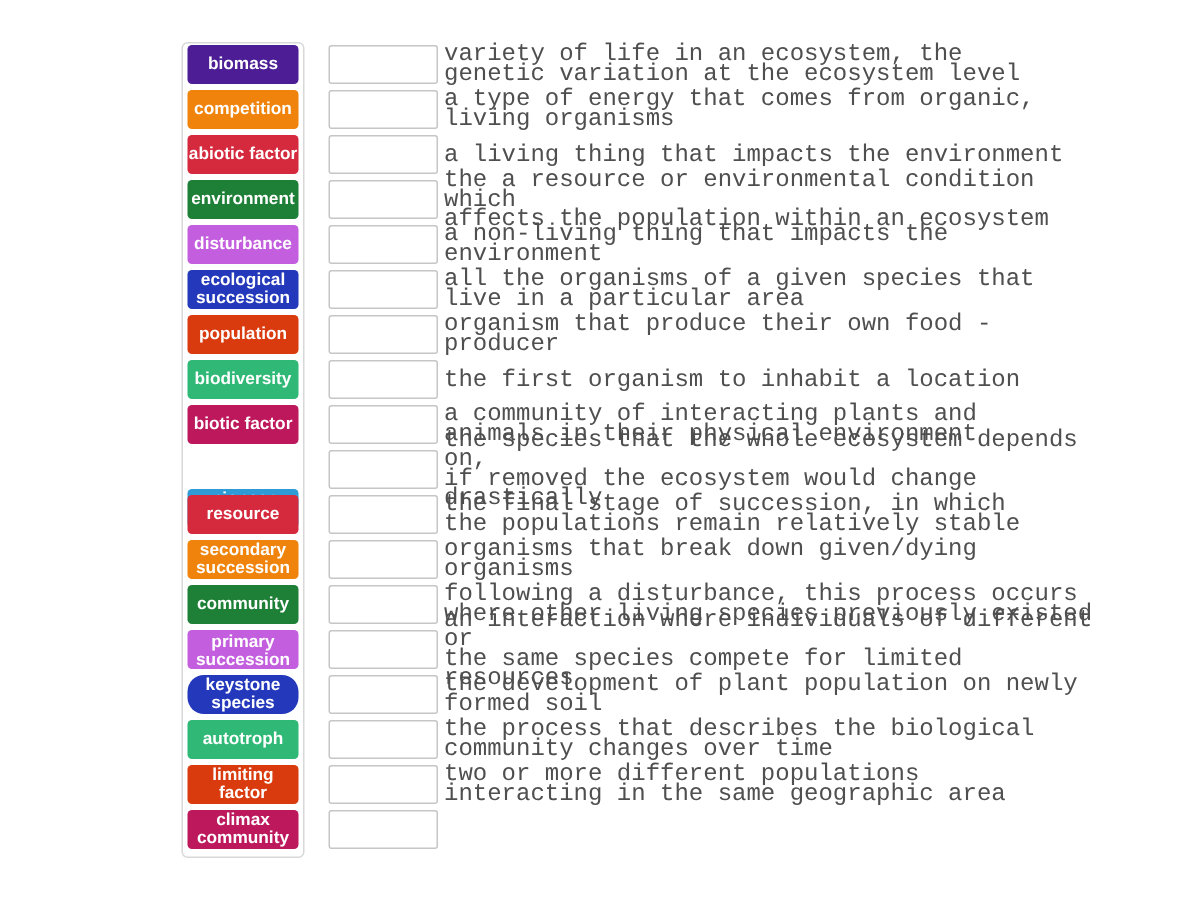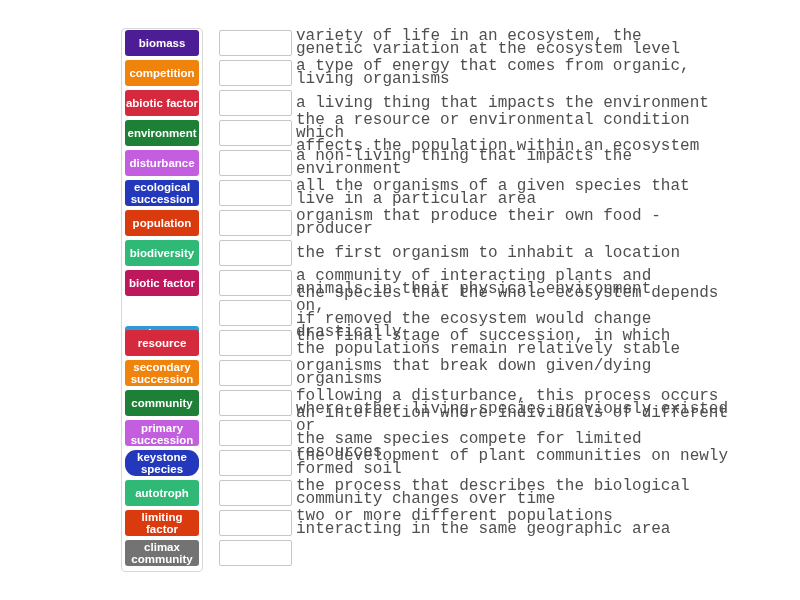--- a/index.html
+++ b/index.html
@@ -162,21 +162,21 @@
     <div class="def">an interaction where individuals of different or
 the same species compete for limited resources</div>
   </div>
 
   <div class="row">
     <div class="chip" style="background: rgb(35, 56, 186); border-radius: 11px;">
       <span>keystone
 species</span>
     </div>
     <div class="slot"></div>
-    <div class="def">the development of plant communities on newly formed soil</div>
+    <div class="def">the development of plant population on newly formed soil</div>
   </div>
 
   <div class="row">
     <div class="chip" style="background: rgb(47, 184, 118);">
       <span>autotroph</span>
     </div>
     <div class="slot"></div>
     <div class="def">the process that describes the biological
 community changes over time</div>
   </div>
@@ -185,20 +185,20 @@
     <div class="chip" style="background: rgb(217, 58, 14);">
       <span>limiting
 factor</span>
     </div>
     <div class="slot"></div>
     <div class="def">two or more different populations
 interacting in the same geographic area</div>
   </div>
 
   <div class="row">
-    <div class="chip" style="background: #737373;">
+    <div class="chip" style="background: #be185d;">
       <span>climax
 community</span>
     </div>
     <div class="slot"></div>
   </div>
 </div>
 </div>
 
 </body></html>

